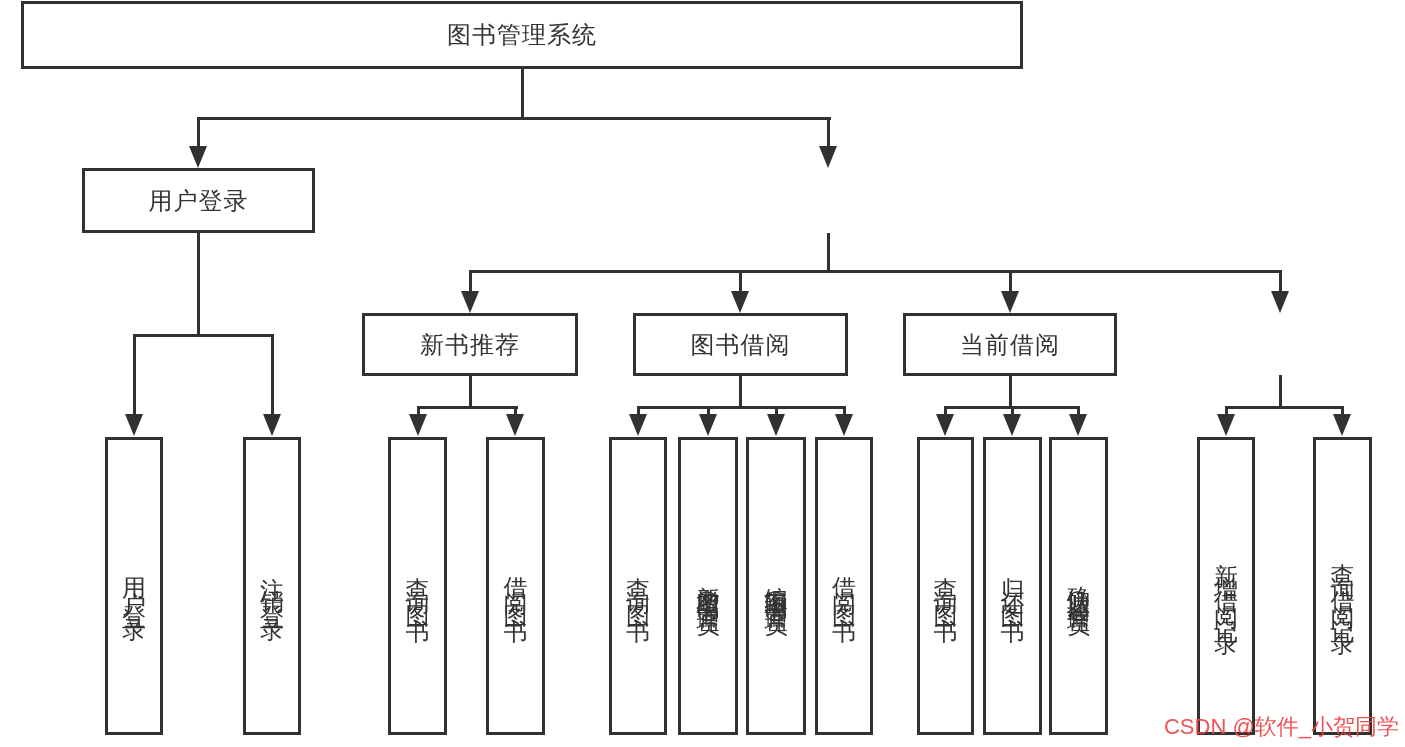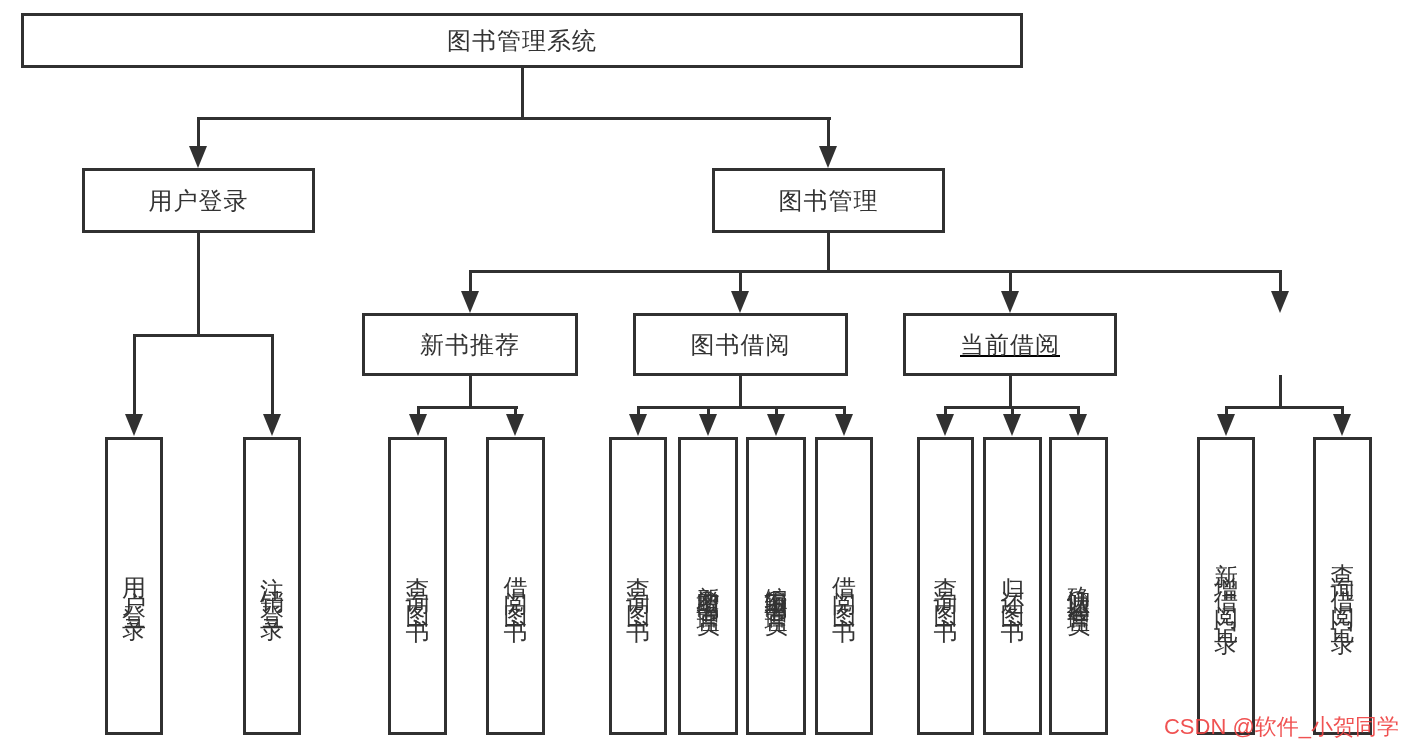--- a/index.html
+++ b/index.html
@@ -89,38 +89,35 @@
   <div class="arrow" style="left:629px; top:414px;"></div>
   <div class="arrow" style="left:699px; top:414px;"></div>
   <div class="arrow" style="left:767px; top:414px;"></div>
   <div class="arrow" style="left:835px; top:414px;"></div>
   <div class="arrow" style="left:936px; top:414px;"></div>
   <div class="arrow" style="left:1003px; top:414px;"></div>
   <div class="arrow" style="left:1069px; top:414px;"></div>
   <div class="arrow" style="left:1217px; top:414px;"></div>
   <div class="arrow" style="left:1333px; top:414px;"></div>
 
-  <div class="node" style="left:21px; top:13px; width:1002px; height:55px;">
+  <div class="node" style="left:21px; top:1px; width:1002px; height:68px;">
     <span class="hlabel">图书管理系统</span>
   </div>
 
   <div class="node" style="left:82px; top:168px; width:233px; height:65px;">
     <span class="hlabel">用户登录</span>
-  </div>
-  <div class="node" style="left:712px; top:168px; width:233px; height:65px;">
-    <span class="hlabel">图书管理</span>
   </div>
 
   <div class="node" style="left:362px; top:313px; width:216px; height:63px;">
     <span class="hlabel">新书推荐</span>
   </div>
   <div class="node" style="left:633px; top:313px; width:215px; height:63px;">
     <span class="hlabel">图书借阅</span>
   </div>
-  <div class="node" style="left:903px; top:313px; width:214px; height:63px;text-decoration:underline;">
+  <div class="node" style="left:903px; top:313px; width:214px; height:63px;">
     <span class="hlabel">当前借阅</span>
   </div>
 
   <div class="node" style="left:105px; top:437px; width:58px; height:298px;">
     <span class="vlabel">用户登录</span>
   </div>
   <div class="node" style="left:243px; top:437px; width:58px; height:298px;">
     <span class="vlabel">注销登录</span>
   </div>
 

